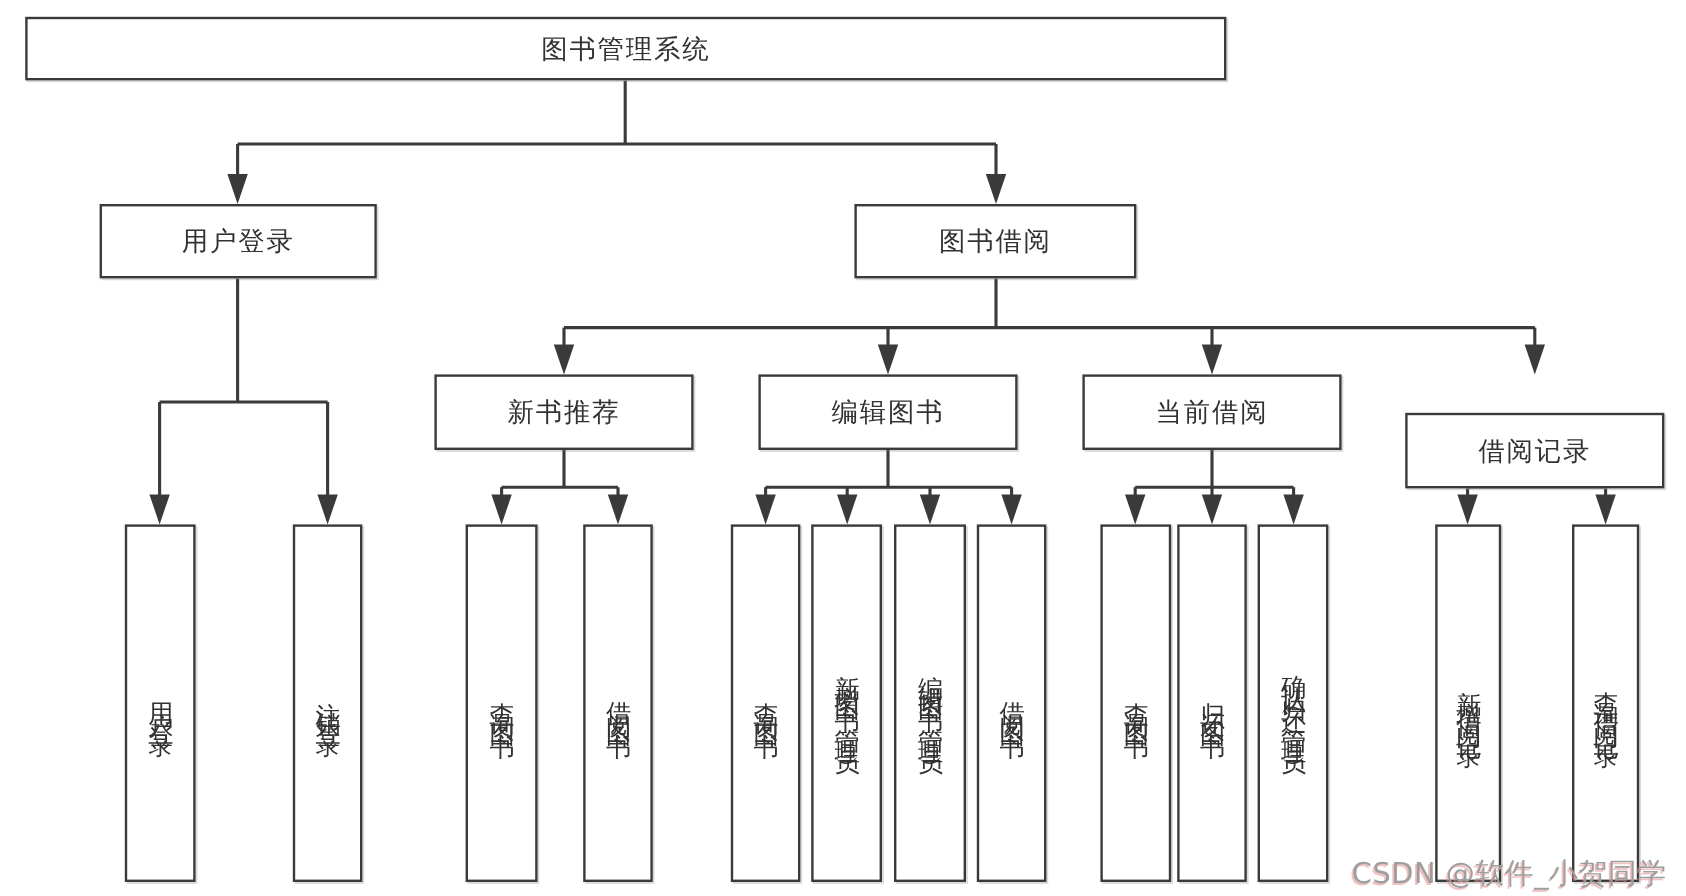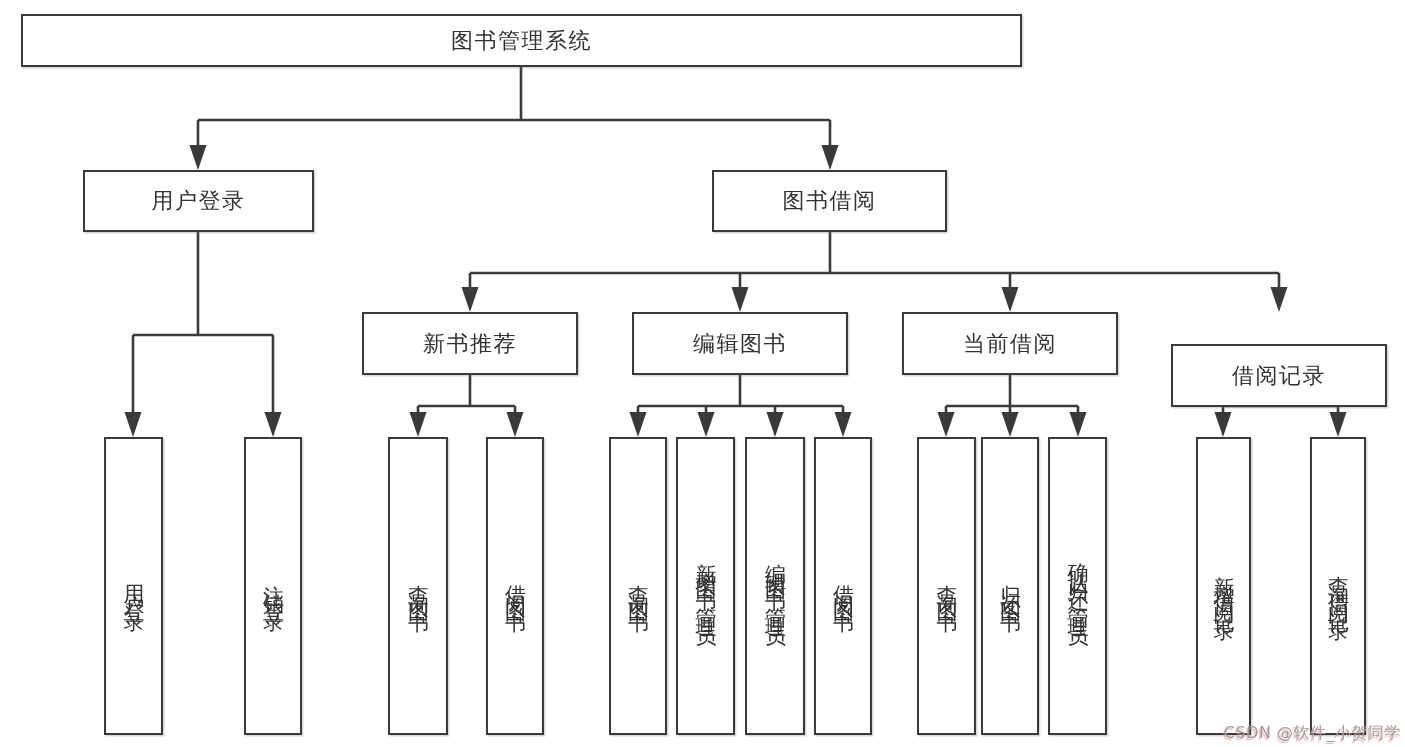--- a/index.html
+++ b/index.html
@@ -34,23 +34,23 @@
   }
   .node.v .lbl {
     writing-mode: vertical-rl;
     text-orientation: mixed;
     font-size: 21px;
     letter-spacing: 9px;
     line-height: 1;
   }
   .watermark {
     position: absolute;
-    right: 4px;
+    right: 16px;
     bottom: 3px;
-    font-size: 16px;
+    font-size: 24px;
     letter-spacing: 0.5px;
     color: #9e9e9e;
     text-shadow: -1.5px 1.5px 0 rgba(232,140,140,0.55);
     white-space: nowrap;
     pointer-events: none;
     margin-top: 16px;
   }
 </style>
 </head>
 <body>

